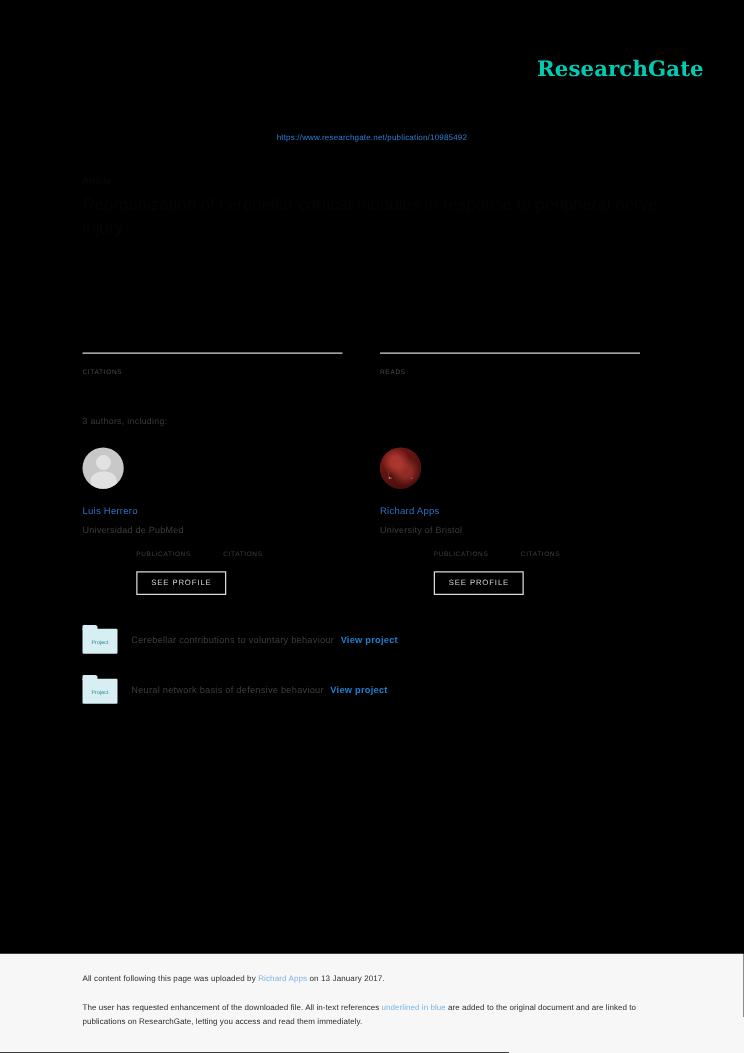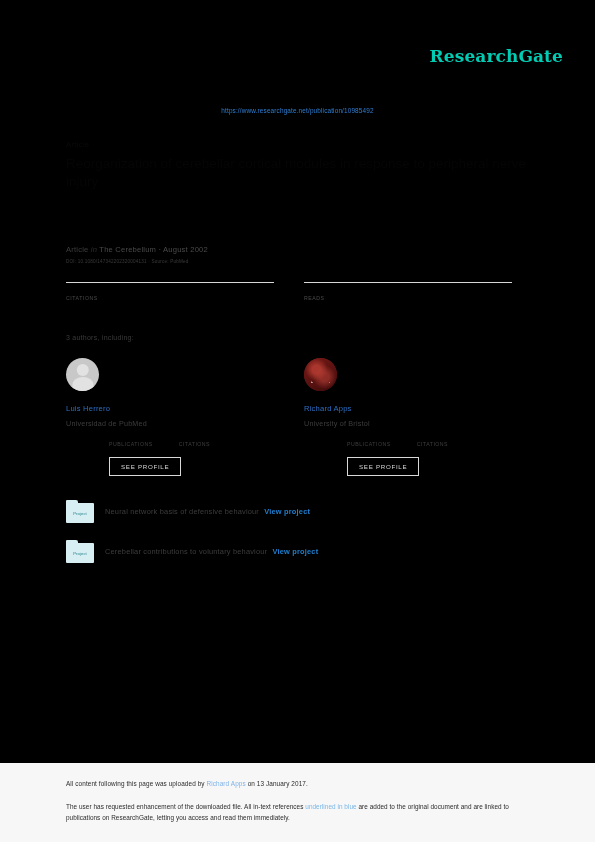--- a/index.html
+++ b/index.html
@@ -366,28 +366,20 @@
 
   <div class="url-line">
     <span class="u">https://www.researchgate.net/publication/10985492</span>
   </div>
 
   <div class="title-block">
     <div class="doc-type">Article</div>
     <h1 class="doc-title">Reorganization of cerebellar cortical modules in response to peripheral nerve injury</h1>
   </div>
 
-  <div class="meta">
-    <div class="meta-line1">
-      <span>Article</span>
-      <span class="in">in</span>
-      <span class="journal">The Cerebellum · August 2002</span>
-    </div>
-    <div class="meta-line2">DOI: 10.1080/147342202320004131 · Source: PubMed</div>
-  </div>
 
   <div class="stats">
     <div class="stat-col">
       <div class="stat-rule"></div>
       <div class="stat-num">7</div>
       <div class="stat-label">CITATIONS</div>
     </div>
     <div class="stat-col">
       <div class="stat-rule"></div>
       <div class="stat-num">48</div>
@@ -449,33 +441,33 @@
 
   <div class="project-list">
 
     <div class="project-row">
       <div class="proj-icon">
         <div class="tab"></div>
         <div class="body"></div>
         <div class="lbl">Project</div>
       </div>
       <div class="proj-text">
-        <span>Neural network basis of defensive behaviour</span>
+        <span>Cerebellar contributions to voluntary behaviour</span>
         <a class="proj-link">View project</a>
       </div>
     </div>
 
     <div class="project-row">
       <div class="proj-icon">
         <div class="tab"></div>
         <div class="body"></div>
         <div class="lbl">Project</div>
       </div>
       <div class="proj-text">
-        <span>Cerebellar contributions to voluntary behaviour</span>
+        <span>Neural network basis of defensive behaviour</span>
         <a class="proj-link">View project</a>
       </div>
     </div>
 
   </div>
 
   <div class="footer">
     <div class="footer-line1">
       <span>All content following this page was uploaded by</span>
       <a class="flink">Richard Apps</a>

